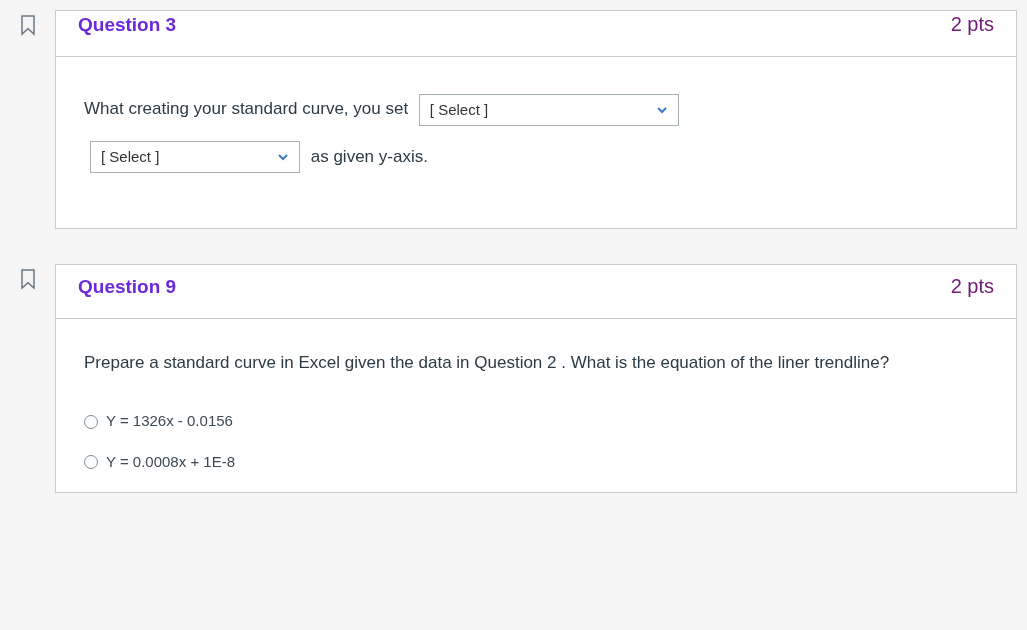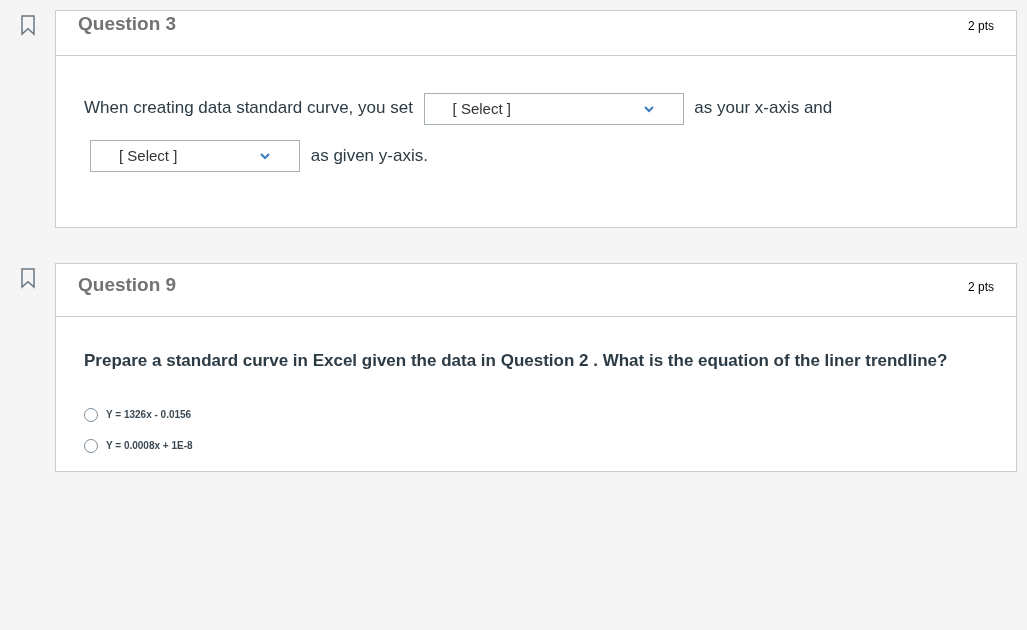--- a/index.html
+++ b/index.html
@@ -38,41 +38,41 @@
       display: flex;
       justify-content: space-between;
       align-items: baseline;
       padding: 10px 22px 20px 22px;
       border-bottom: 1px solid #c7cdd1;
     }
     .q3 .question-header { padding-top: 2px; }
     .question-title {
       font-size: 19px;
       font-weight: 700;
-      color: #737373;
+      color: #6d28d9;
     }
     .points {
-      font-size: 12px;
-      color: #000000;
+      font-size: 20px;
+      color: #701a75;
     }
     .question-body {
       padding: 28px 28px 48px 28px;
       font-size: 17px;
       line-height: 2.8;
       color: #2d3b45;
     }
-    .q4 .question-body { line-height: 1.9; padding-bottom: 10px; font-weight: bold; }
+    .q4 .question-body { line-height: 1.9; padding-bottom: 10px; }
     .prompt-text { display: inline; }
     .select-box {
       display: inline-flex;
       align-items: center;
       justify-content: space-between;
       border: 1px solid #a6b0b7;
       background: #fff;
-      padding: 6px 28px;
+      padding: 6px 10px;
       min-width: 210px;
       font-size: 15px;
       color: #333;
       vertical-align: middle;
       line-height: 1.2;
       margin: 0 6px;
       cursor: pointer;
     }
     .select-box.wide { min-width: 260px; }
     .select-placeholder { color: #333; }
@@ -83,21 +83,21 @@
       fill: none;
       margin-left: 12px;
     }
     .options {
       margin-top: 22px;
     }
     .option {
       display: flex;
       align-items: center;
       gap: 8px;
-      font-size: 10px;
+      font-size: 15px;
       color: #3d4a54;
       padding: 6px 0;
       cursor: pointer;
     }
     .radio {
       width: 14px; height: 14px;
       border: 1.5px solid #7a8a96;
       border-radius: 50%;
       flex-shrink: 0;
     }
@@ -110,28 +110,27 @@
     <svg class="bookmark-icon" viewBox="0 0 24 28">
       <path d="M4 2 L20 2 L20 26 L12 19 L4 26 Z"></path>
     </svg>
   </div>
   <div class="question-box">
     <div class="question-header">
       <span class="question-title">Question 3</span>
       <span class="points">2 pts</span>
     </div>
     <div class="question-body">
-      <span class="prompt-text">When creating data standard curve, you set</span>
+      <span class="prompt-text">What creating your standard curve, you set</span>
       <span class="select-box wide">
         <span class="select-placeholder">[ Select ]</span>
         <svg class="chevron" viewBox="0 0 12 12">
             <path d="M2 4 L6 8 L10 4"></path>
           </svg>
       </span>
-      <span class="prompt-text">as your x-axis and</span>
       <br>
       <span class="select-box">
         <span class="select-placeholder">[ Select ]</span>
         <svg class="chevron" viewBox="0 0 12 12">
             <path d="M2 4 L6 8 L10 4"></path>
           </svg>
       </span>
       <span class="prompt-text">as given y-axis.</span>
     </div>
   </div>

